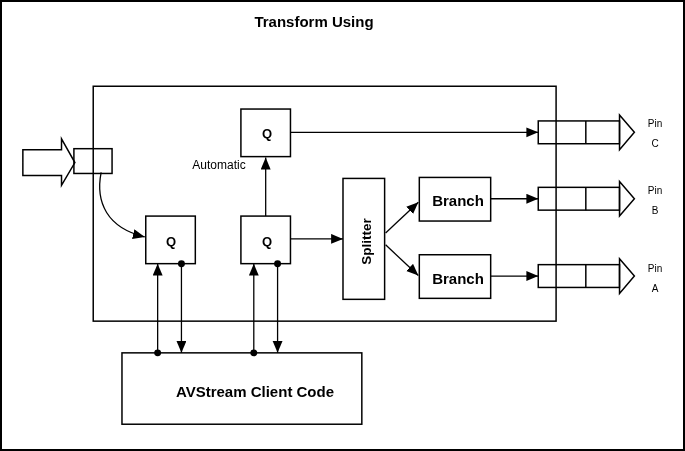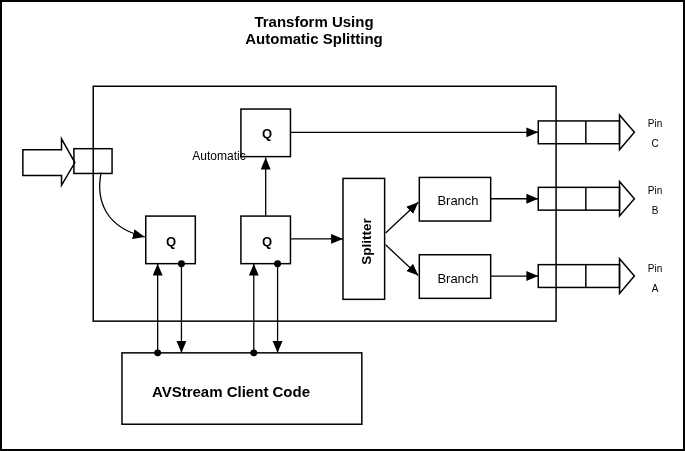--- a/index.html
+++ b/index.html
@@ -53,21 +53,21 @@
     line-height: 17px;
   }
   .q-label {
     width: 50px;
     font-size: 13px;
     font-weight: bold;
     line-height: 18px;
   }
   .auto-copy {
     left: 167px;
-    top: 146px;
+    top: 155px;
     width: 100px;
     font-size: 12px;
     line-height: 17px;
   }
   .splitter-wrap {
     left: 343px;
     top: 178px;
     width: 42px;
     height: 122px;
     display: flex;
@@ -75,31 +75,32 @@
     justify-content: center;
   }
   .splitter-text {
     transform: rotate(-90deg);
     font-size: 13.5px;
     font-weight: bold;
     white-space: nowrap;
   }
   .branch-label {
     width: 72px;
-    font-size: 13px;
+    font-size: 15px;
     line-height: 16px;
+    font-weight: bold;
   }
   .pin-label {
     left: 636px;
     width: 34px;
     font-size: 10px;
     line-height: 20px;
   }
   .client-label {
-    left: 108px;
+    left: 132px;
     top: 381px;
     width: 242px;
     font-size: 15px;
     font-weight: bold;
     line-height: 18px;
   }
 </style>
 </head>
 <body>
 
@@ -165,21 +166,20 @@
     <line class="conn" x1="277" y1="264" x2="277" y2="354" marker-end="url(#ah)"></line>
 
     <circle class="dot" cx="180" cy="264" r="3.5"></circle>
     <circle class="dot" cx="277" cy="264" r="3.5"></circle>
     <circle class="dot" cx="156" cy="354" r="3.5"></circle>
     <circle class="dot" cx="253" cy="354" r="3.5"></circle>
   </svg>
 
   <div class="label title">
     <div>Transform Using</div>
-    <div>Automatic Splitting</div>
   </div>
 
   <div class="label q-label" style="left:240px; top:123px;">Q</div>
   <div class="label q-label" style="left:144px; top:231px;">Q</div>
   <div class="label q-label" style="left:240px; top:231px;">Q</div>
 
   <div class="label auto-copy">
     <div>Automatic</div>
   </div>
 

